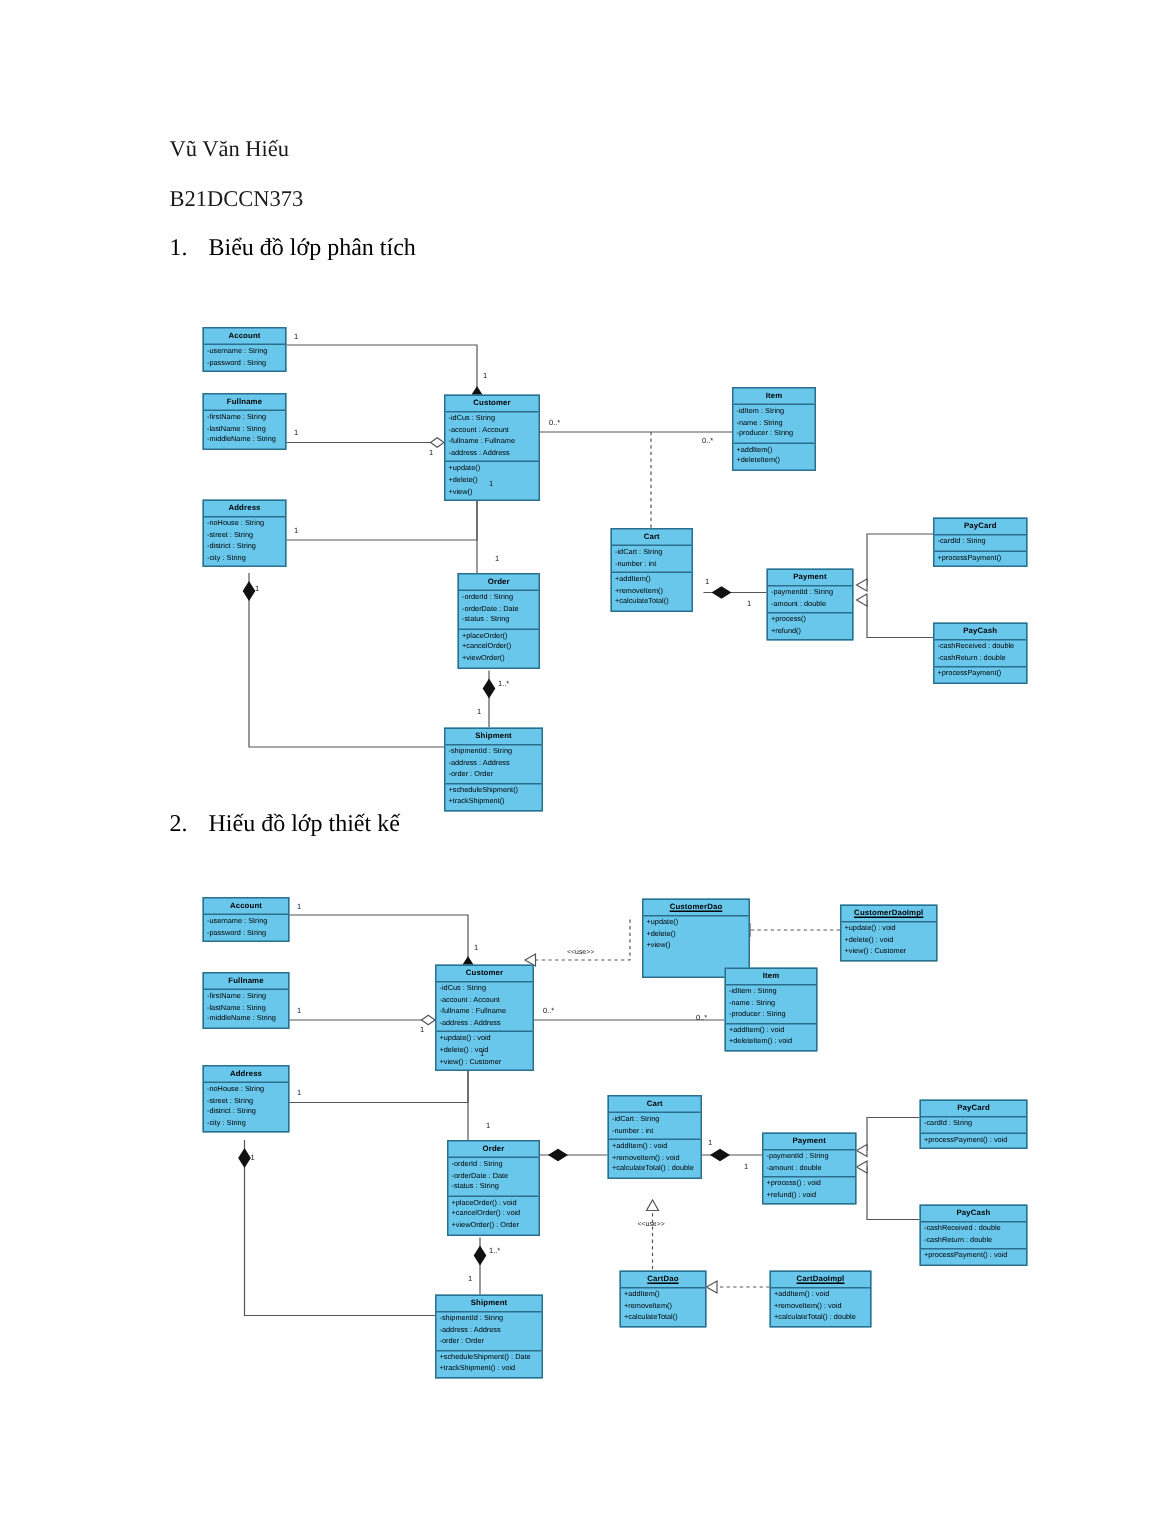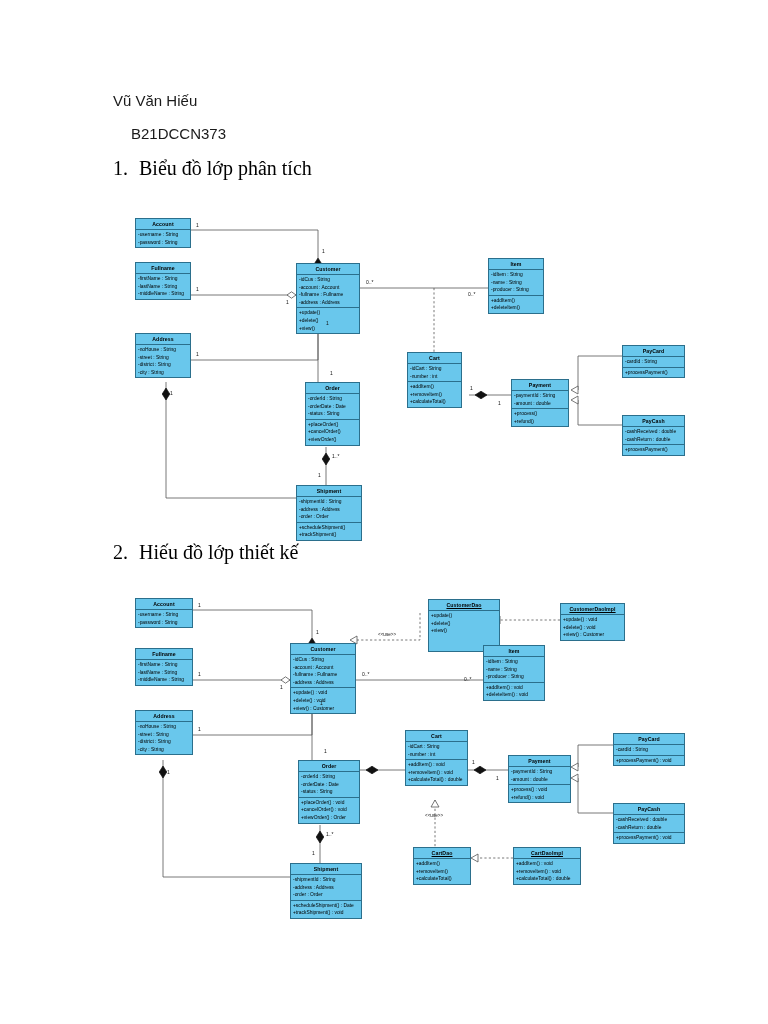--- a/index.html
+++ b/index.html
@@ -8,32 +8,32 @@
     background:#ffffff;
     font-family:"Liberation Serif", serif;
     color:#000;
     position:relative;
     overflow:hidden;
   }
   .page { position:absolute; inset:0; }
 
   .hdr-line {
     position:absolute;
-    font-family:Liberation Sans, sans-serif;
+    font-family:Liberation Serif, serif;
     font-size:15px;
     color:#1a1a1a;
     white-space:nowrap;
   }
   #author-name { left:113px; top:92px; }
-  #student-id  { left:131px; top:125px; }
+  #student-id  { left:113px; top:125px; }
 
   .section-heading {
     position:absolute;
     font-family:"Liberation Serif", serif;
-    font-size:20px;
+    font-size:16px;
     white-space:nowrap;
   }
   .section-heading .num { display:inline-block; width:26px; }
   #heading-1 { left:113px; top:157px; }
   #heading-2 { left:113px; top:541px; }
 
   
   .diagram { position:absolute; }
   #diagram-analysis { left:0px; top:200px; width:768px; height:340px; }
   #diagram-design   { left:0px; top:585px; width:768px; height:350px; }

